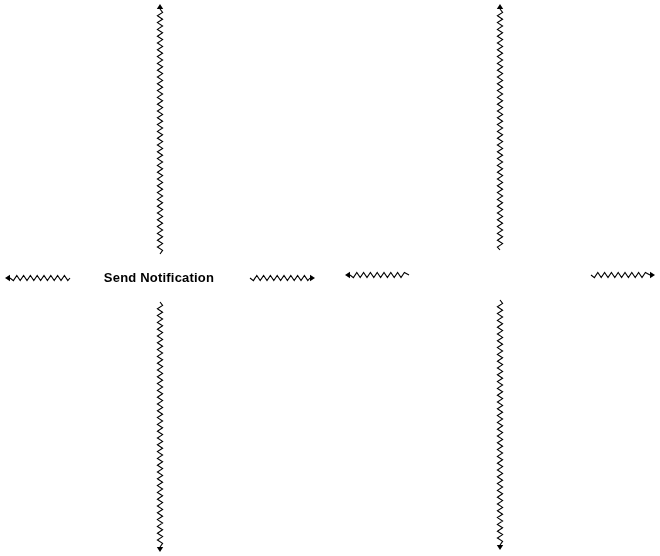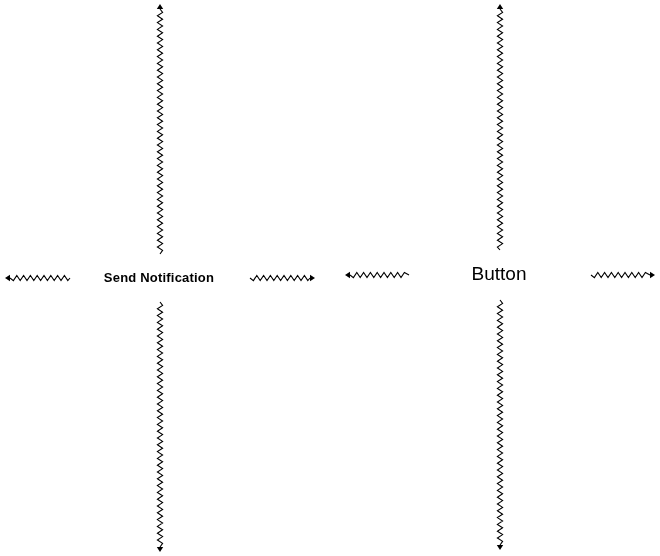--- a/index.html
+++ b/index.html
@@ -101,17 +101,16 @@
       <span class="corner-b" style="left:-3px;top:-3px"></span>
       <span class="corner-b" style="right:-3px;top:-3px"></span>
       <span class="corner-b" style="left:-3px;bottom:-3px"></span>
       <span class="corner-b" style="right:-3px;bottom:-3px"></span>
 
       <span class="anchor-b" style="left:80px;top:-5px"></span>
       <span class="anchor-b" style="left:80px;top:33px"></span>
       <span class="anchor-b" style="left:-5px;top:14px"></span>
       <span class="anchor-b" style="left:166px;top:14px"></span>
 
-      <div class="bp-button">Button</div>
     </div>
   </div>
 
 </div>
 
 </body></html>

